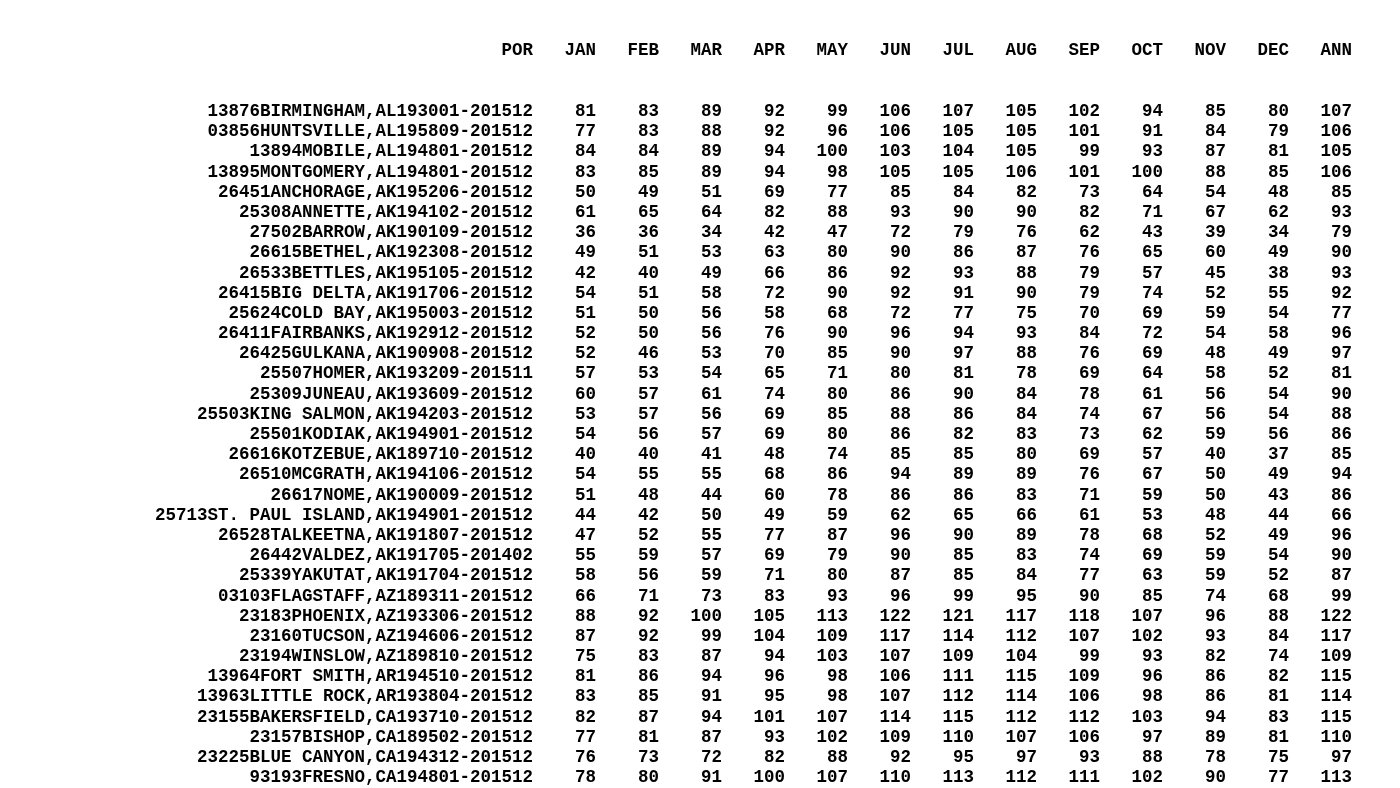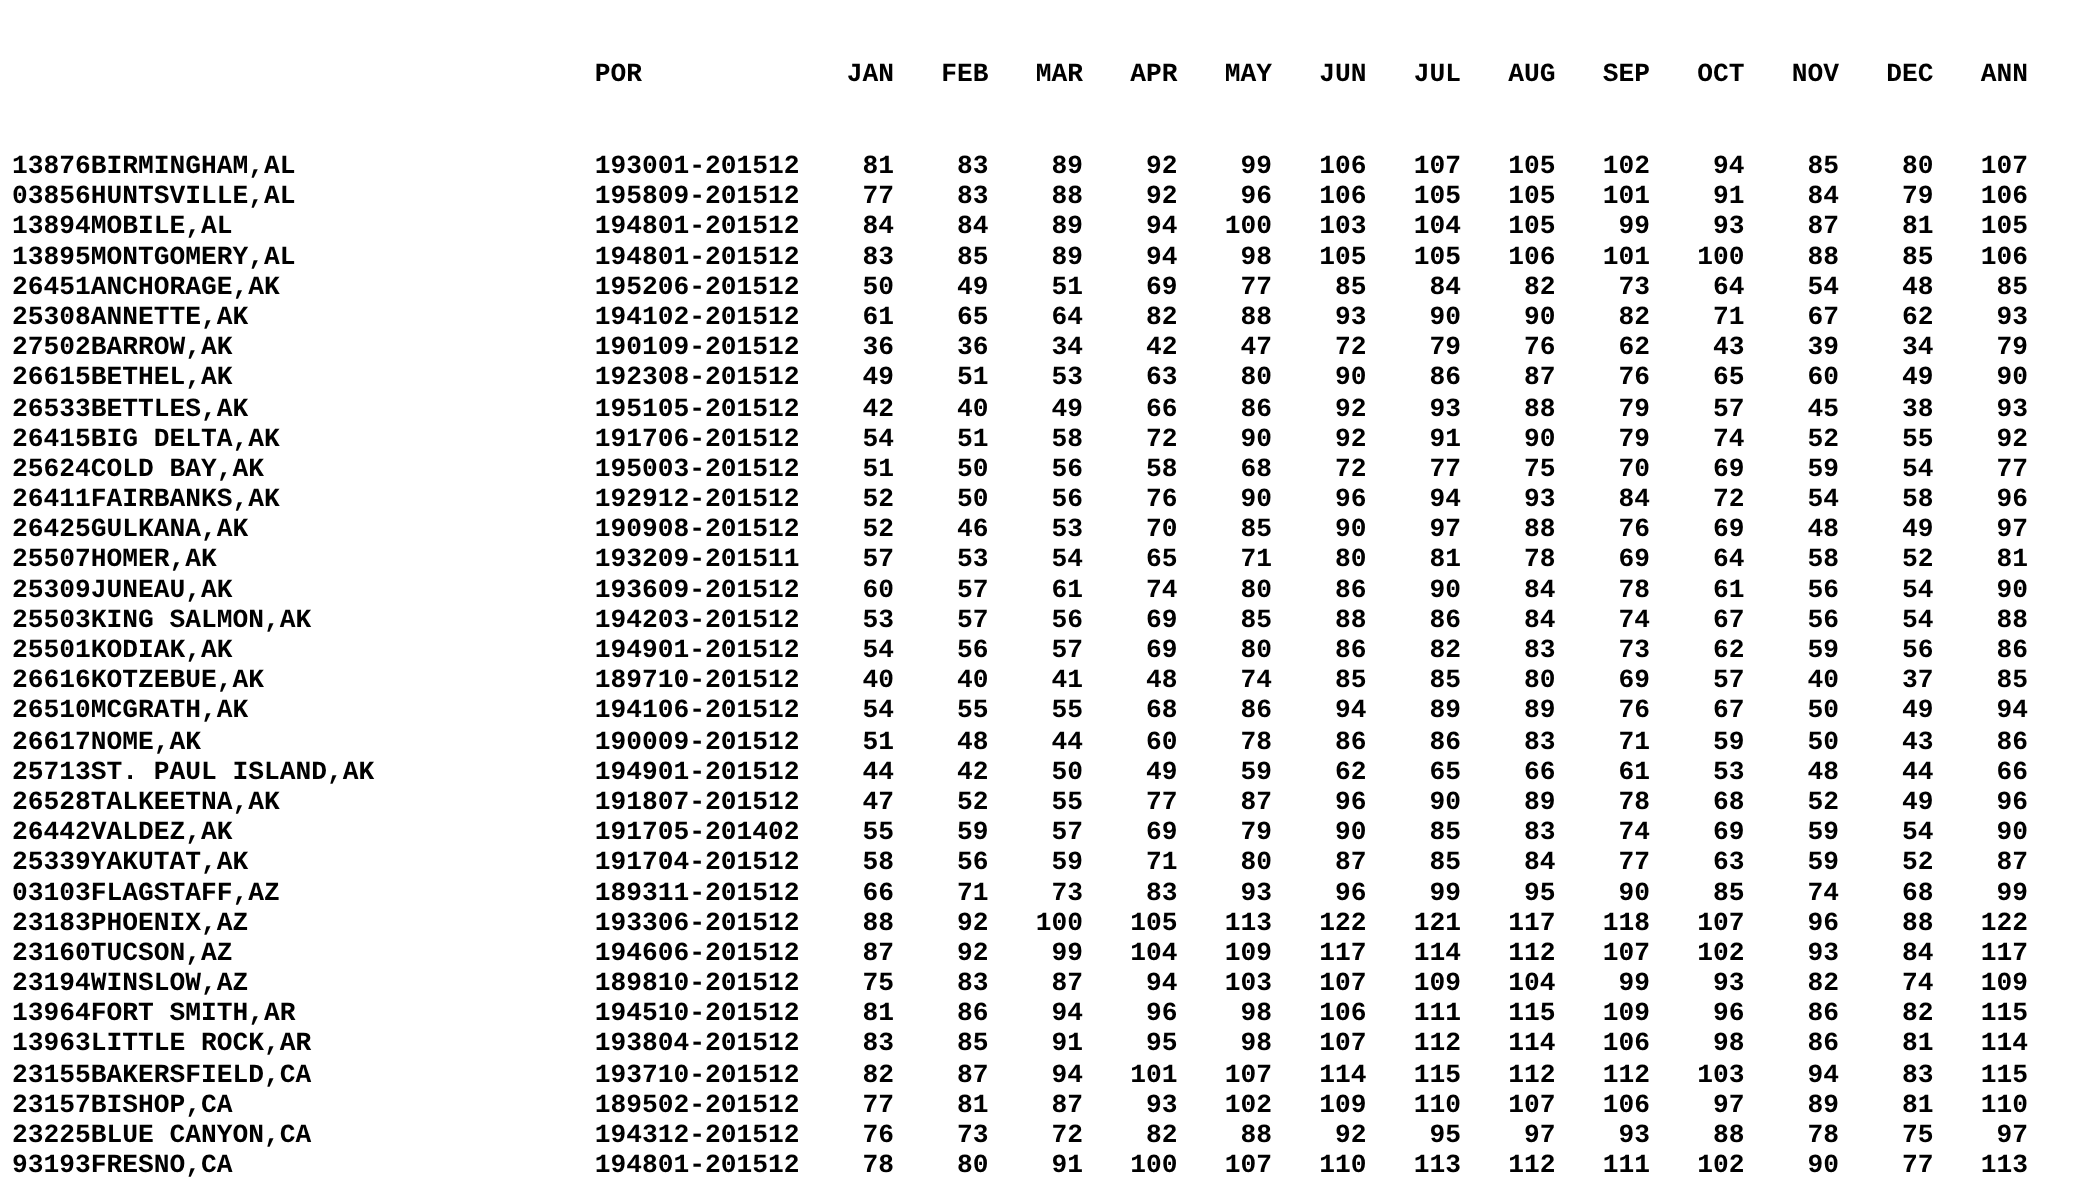--- a/index.html
+++ b/index.html
@@ -21,27 +21,27 @@
     padding-left: 8px;
     white-space: pre;
   }
   .trow {
     display: flex;
     height: 20.2px;
   }
   .c-station {
     display: inline-block;
     width: 37ch;
-    text-align: left;
+    text-align: right;
     overflow: hidden;
   }
   .c-por {
     display: inline-block;
     width: 13ch;
-    text-align: left;
+    text-align: right;
     font-family: Liberation Mono, monospace;
   }
   .c-m {
     display: inline-block;
     width: 6ch;
     text-align: right;
   }
 </style>
 </head>
 <body>

